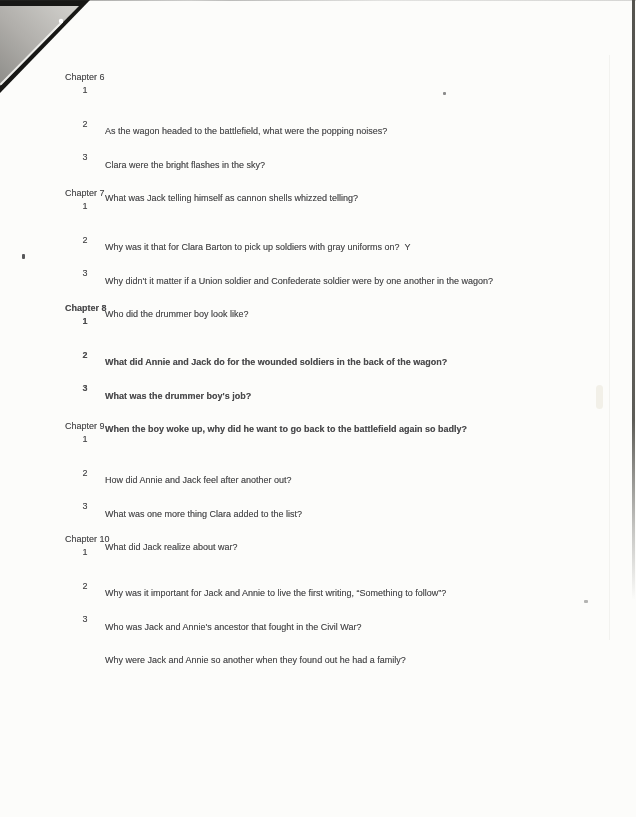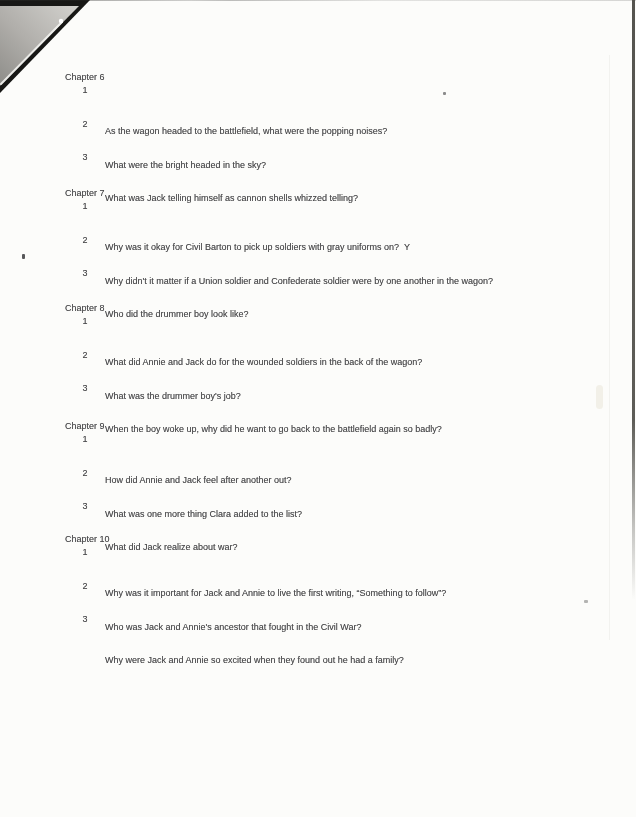--- a/index.html
+++ b/index.html
@@ -74,21 +74,21 @@
     position: absolute; left: 40px; top: 0;
     font-size: 9px; line-height: 11px;
     white-space: pre;
     text-shadow: 0 0 0.6px rgba(74,74,76,0.55);
     margin-top: 41px;
   }
   .qtext .it { }
   
   .chapter-6  { top: 72px;  }
   .chapter-7  { top: 188px; }
-  .chapter-8  { top: 303px; }
+  .chapter-8  { top: 303px; font-weight: bold; }
   .chapter-9  { top: 421px; }
   .chapter-10 { top: 534px; }
 </style>
 </head>
 <body>
 
 <div class="scan">
 
   <svg class="corner-fold" viewBox="0 0 100 100" width="100" height="100" aria-hidden="true">
     <defs>
@@ -112,33 +112,33 @@
   <div class="speck smudge"></div>
 
   <div class="chapter chapter-6">
     <div class="ch-title">Chapter 6</div>
     <div class="q q-1">
       <span class="qnum">1</span>
       <span class="qtext">As the wagon headed to the battlefield, what were the popping noises?</span>
     </div>
     <div class="q q-2">
       <span class="qnum">2</span>
-      <span class="qtext">What were the bright headed in the sky?</span>
+      <span class="qtext">Clara were the bright flashes in the sky?</span>
     </div>
     <div class="q q-3">
       <span class="qnum">3</span>
       <span class="qtext">What was Jack telling himself as cannon shells whizzed telling?</span>
     </div>
   </div>
 
   <div class="chapter chapter-7">
     <div class="ch-title">Chapter 7</div>
     <div class="q q-1">
       <span class="qnum">1</span>
-      <span class="qtext">Why was it okay for Civil Barton to pick up soldiers with gray uniforms on?  Y</span>
+      <span class="qtext">Why was it that for Clara Barton to pick up soldiers with gray uniforms on?  Y</span>
     </div>
     <div class="q q-2">
       <span class="qnum">2</span>
       <span class="qtext">Why didn't it matter if a Union soldier and Confederate soldier were by one another in the wagon?</span>
     </div>
     <div class="q q-3">
       <span class="qnum">3</span>
       <span class="qtext">Who did the drummer boy look like?</span>
     </div>
   </div>
@@ -180,17 +180,17 @@
     <div class="q q-1">
       <span class="qnum">1</span>
       <span class="qtext"><span>Why was it important for Jack and Annie to live the first writing, </span><span class="it">“Something to follow”</span><span>?</span></span>
     </div>
     <div class="q q-2">
       <span class="qnum">2</span>
       <span class="qtext">Who was Jack and Annie's ancestor that fought in the Civil War?</span>
     </div>
     <div class="q q-3">
       <span class="qnum">3</span>
-      <span class="qtext">Why were Jack and Annie so excited when they found out he had a family?</span>
+      <span class="qtext">Why were Jack and Annie so another when they found out he had a family?</span>
     </div>
   </div>
 
 </div>
 
 </body></html>

